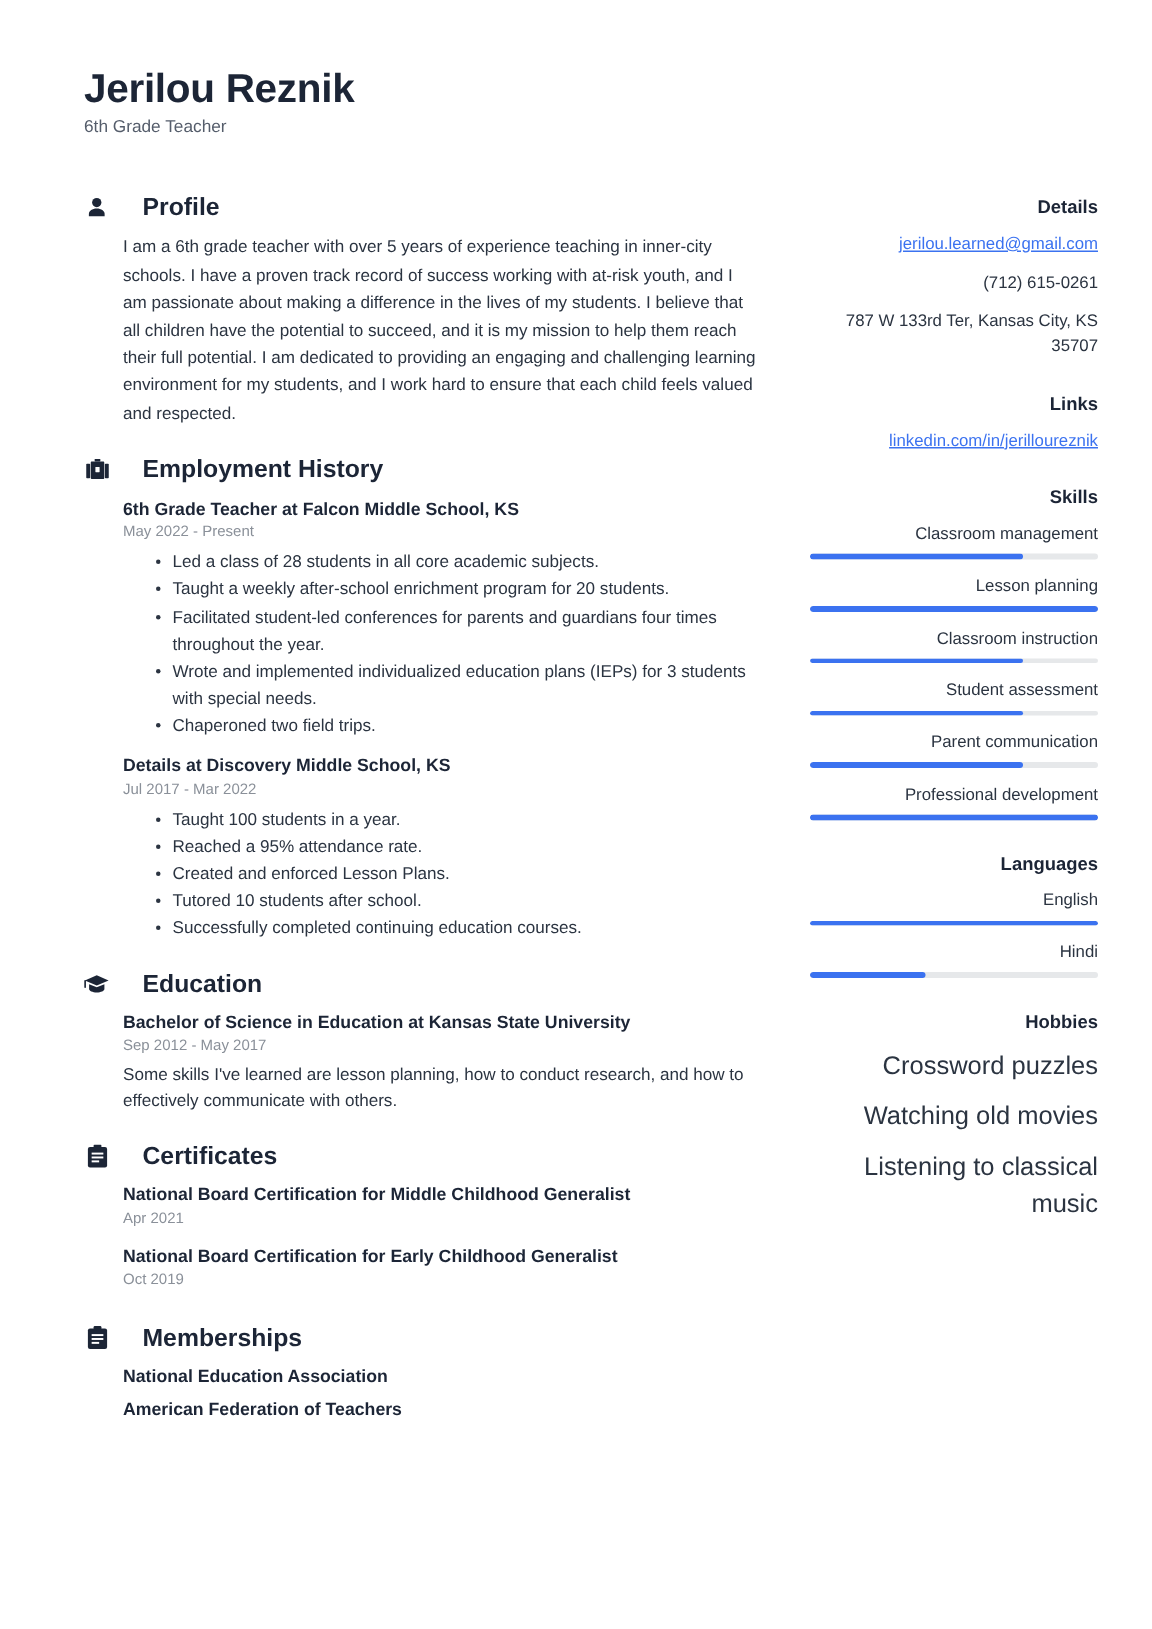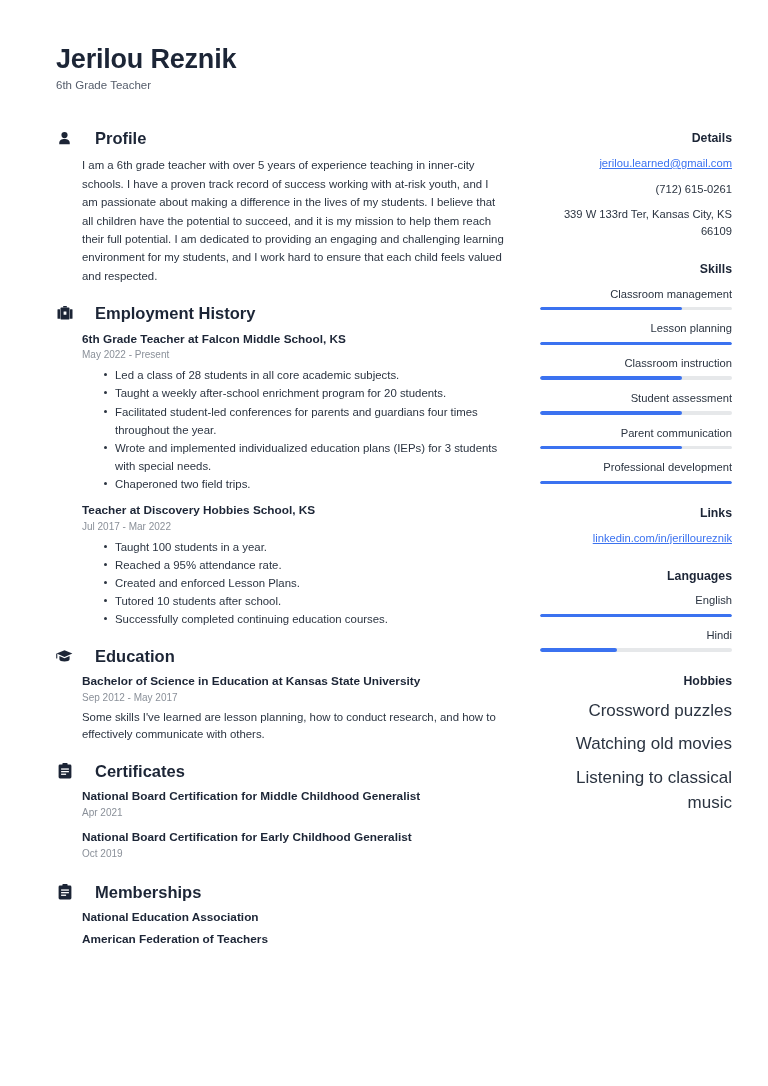--- a/index.html
+++ b/index.html
@@ -229,21 +229,21 @@
             <ul class="bullets">
               <li>Led a class of 28 students in all core academic subjects.</li>
               <li>Taught a weekly after-school enrichment program for 20 students.</li>
               <li>Facilitated student-led conferences for parents and guardians four times throughout the year.</li>
               <li>Wrote and implemented individualized education plans (IEPs) for 3 students with special needs.</li>
               <li>Chaperoned two field trips.</li>
             </ul>
           </div>
 
           <div class="entry">
-            <div class="entry-title">Teacher at Discovery Hobbies School, KS</div>
+            <div class="entry-title">Details at Discovery Middle School, KS</div>
             <div class="entry-date">Jul 2017 - Mar 2022</div>
             <ul class="bullets">
               <li>Taught 100 students in a year.</li>
               <li>Reached a 95% attendance rate.</li>
               <li>Created and enforced Lesson Plans.</li>
               <li>Tutored 10 students after school.</li>
               <li>Successfully completed continuing education courses.</li>
             </ul>
           </div>
         </div>
@@ -320,68 +320,68 @@
     </div>
 
     <div class="col-side">
 
       <div class="side-block">
         <div class="side-title">Details</div>
         <div class="side-line">
           <a class="side-link">jerilou.learned@gmail.com</a>
         </div>
         <div class="side-line">(712) 615-0261</div>
-        <div class="side-line">339 W 133rd Ter, Kansas City, KS 66109</div>
-      </div>
-
-      <div class="side-block">
-        <div class="side-title">Skills</div>
-
-        <div class="skill">
-          <div class="skill-name">Classroom management</div>
-          <div class="skill-track">
-            <div class="skill-fill" style="width: 74%;"></div>
-          </div>
-        </div>
-        <div class="skill">
-          <div class="skill-name">Lesson planning</div>
-          <div class="skill-track">
-            <div class="skill-fill" style="width: 100%;"></div>
-          </div>
-        </div>
-        <div class="skill">
-          <div class="skill-name">Classroom instruction</div>
-          <div class="skill-track">
-            <div class="skill-fill" style="width: 74%;"></div>
-          </div>
-        </div>
-        <div class="skill">
-          <div class="skill-name">Student assessment</div>
-          <div class="skill-track">
-            <div class="skill-fill" style="width: 74%;"></div>
-          </div>
-        </div>
-        <div class="skill">
-          <div class="skill-name">Parent communication</div>
-          <div class="skill-track">
-            <div class="skill-fill" style="width: 74%;"></div>
-          </div>
-        </div>
-        <div class="skill">
-          <div class="skill-name">Professional development</div>
-          <div class="skill-track">
-            <div class="skill-fill" style="width: 100%;"></div>
-          </div>
-        </div>
+        <div class="side-line">787 W 133rd Ter, Kansas City, KS 35707</div>
       </div>
 
       <div class="side-block">
         <div class="side-title">Links</div>
         <div class="side-line">
           <a class="side-link">linkedin.com/in/jerilloureznik</a>
+        </div>
+      </div>
+
+      <div class="side-block">
+        <div class="side-title">Skills</div>
+
+        <div class="skill">
+          <div class="skill-name">Classroom management</div>
+          <div class="skill-track">
+            <div class="skill-fill" style="width: 74%;"></div>
+          </div>
+        </div>
+        <div class="skill">
+          <div class="skill-name">Lesson planning</div>
+          <div class="skill-track">
+            <div class="skill-fill" style="width: 100%;"></div>
+          </div>
+        </div>
+        <div class="skill">
+          <div class="skill-name">Classroom instruction</div>
+          <div class="skill-track">
+            <div class="skill-fill" style="width: 74%;"></div>
+          </div>
+        </div>
+        <div class="skill">
+          <div class="skill-name">Student assessment</div>
+          <div class="skill-track">
+            <div class="skill-fill" style="width: 74%;"></div>
+          </div>
+        </div>
+        <div class="skill">
+          <div class="skill-name">Parent communication</div>
+          <div class="skill-track">
+            <div class="skill-fill" style="width: 74%;"></div>
+          </div>
+        </div>
+        <div class="skill">
+          <div class="skill-name">Professional development</div>
+          <div class="skill-track">
+            <div class="skill-fill" style="width: 100%;"></div>
+          </div>
         </div>
       </div>
 
       <div class="side-block">
         <div class="side-title">Languages</div>
         <div class="skill">
           <div class="skill-name">English</div>
           <div class="skill-track">
             <div class="skill-fill" style="width: 100%;"></div>
           </div>

